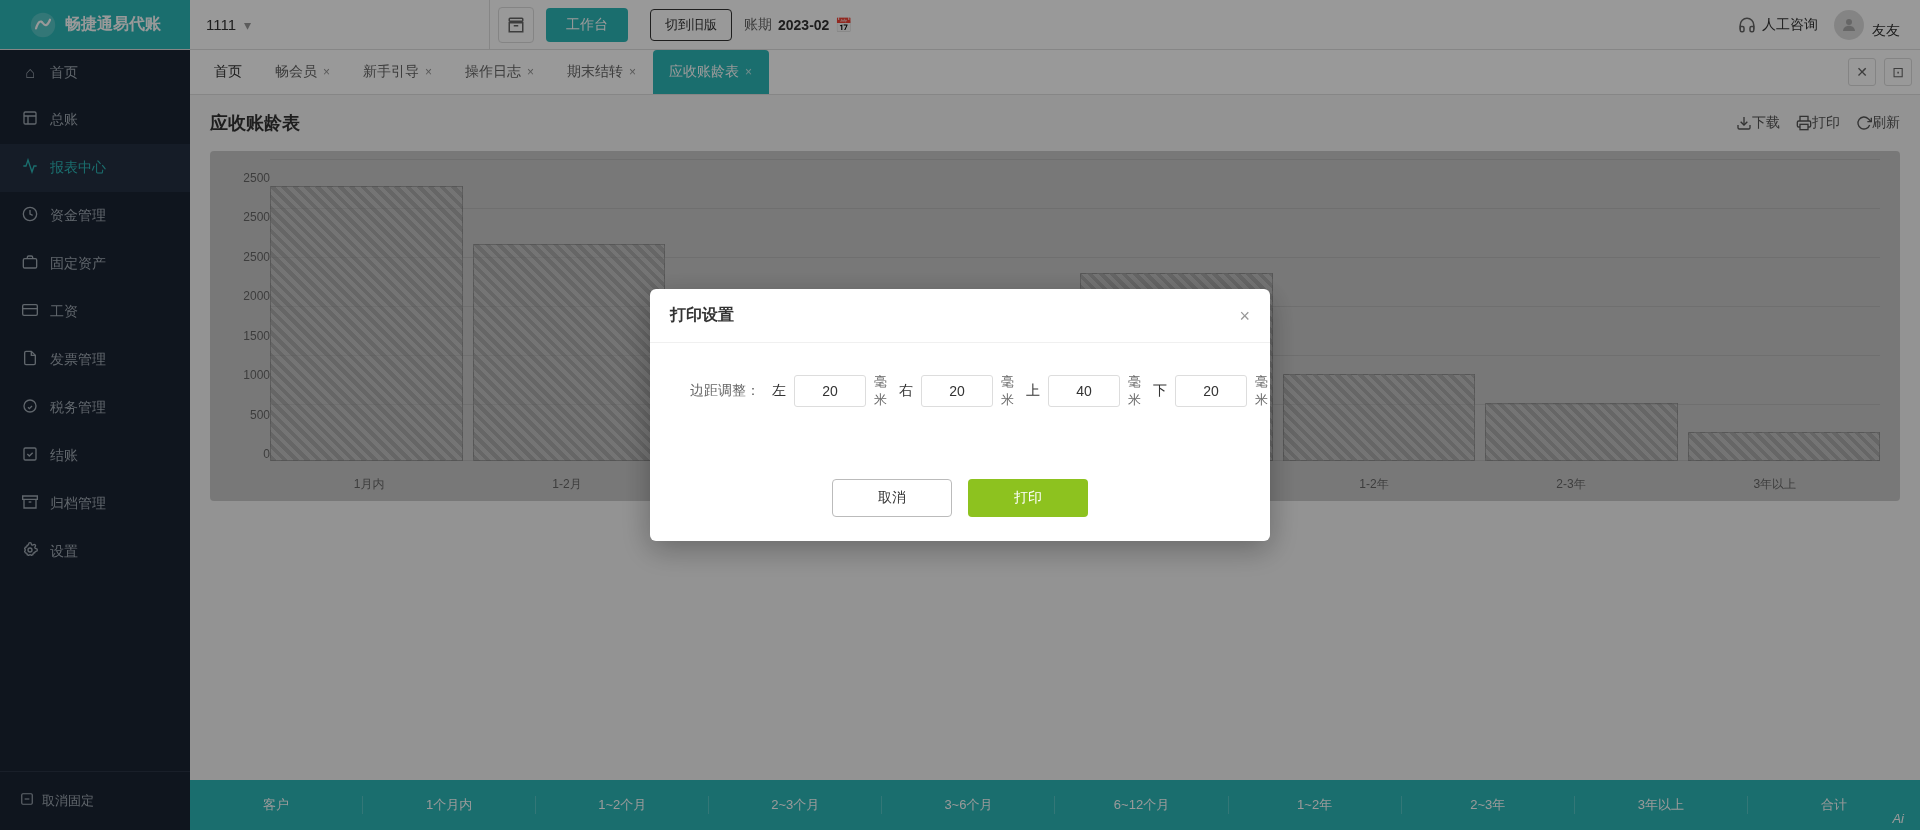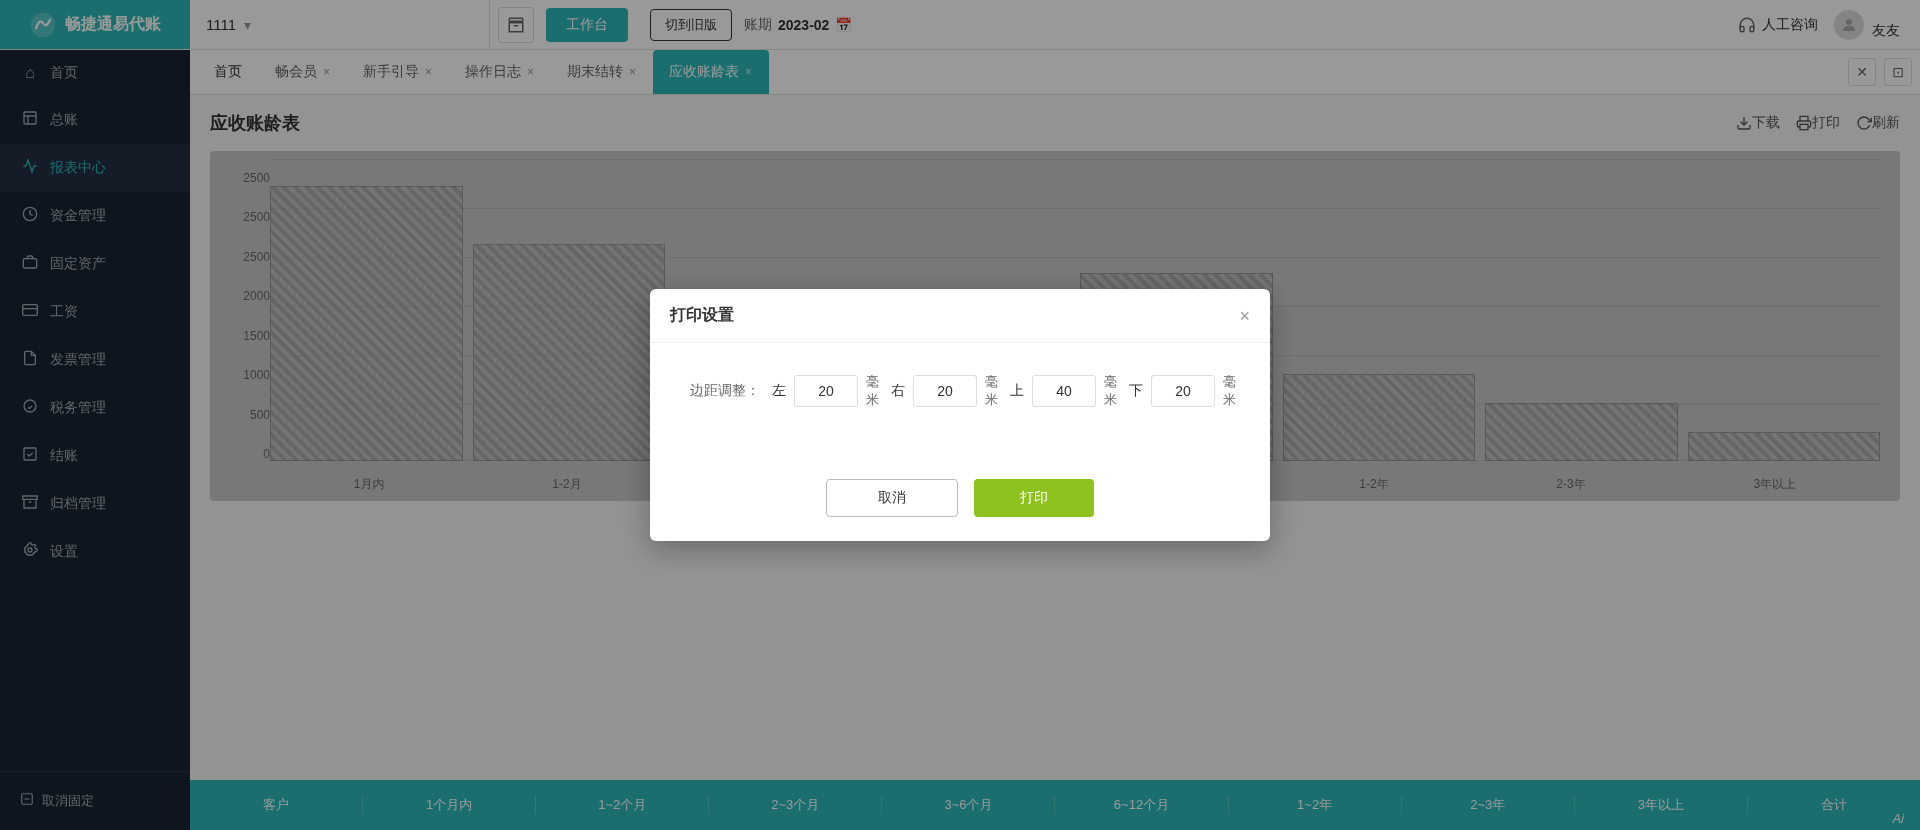--- a/index.html
+++ b/index.html
@@ -406,41 +406,41 @@
     .margin-group {
       display: flex;
       align-items: center;
       gap: 8px;
     }
     .margin-dir-label {
       color: #333;
       font-size: 14px;
     }
     .margin-input {
-      width: 64px;
+      width: 72px;
       height: 32px;
       border: 1px solid #ddd;
       border-radius: 3px;
       text-align: center;
       font-size: 14px;
       color: #333;
       outline: none;
     }
     .margin-unit {
       color: #666;
       font-size: 13px;
     }
     .dialog-footer {
       display: flex;
       justify-content: center;
       gap: 16px;
       padding: 10px 20px 24px;
     }
     .btn-cancel {
-      width: 132px;
+      width: 120px;
       height: 38px;
       border: 1px solid #bbb;
       background: #fff;
       color: #333;
       border-radius: 4px;
       font-size: 14px;
       cursor: pointer;
     }
     .btn-print {
       width: 120px;

